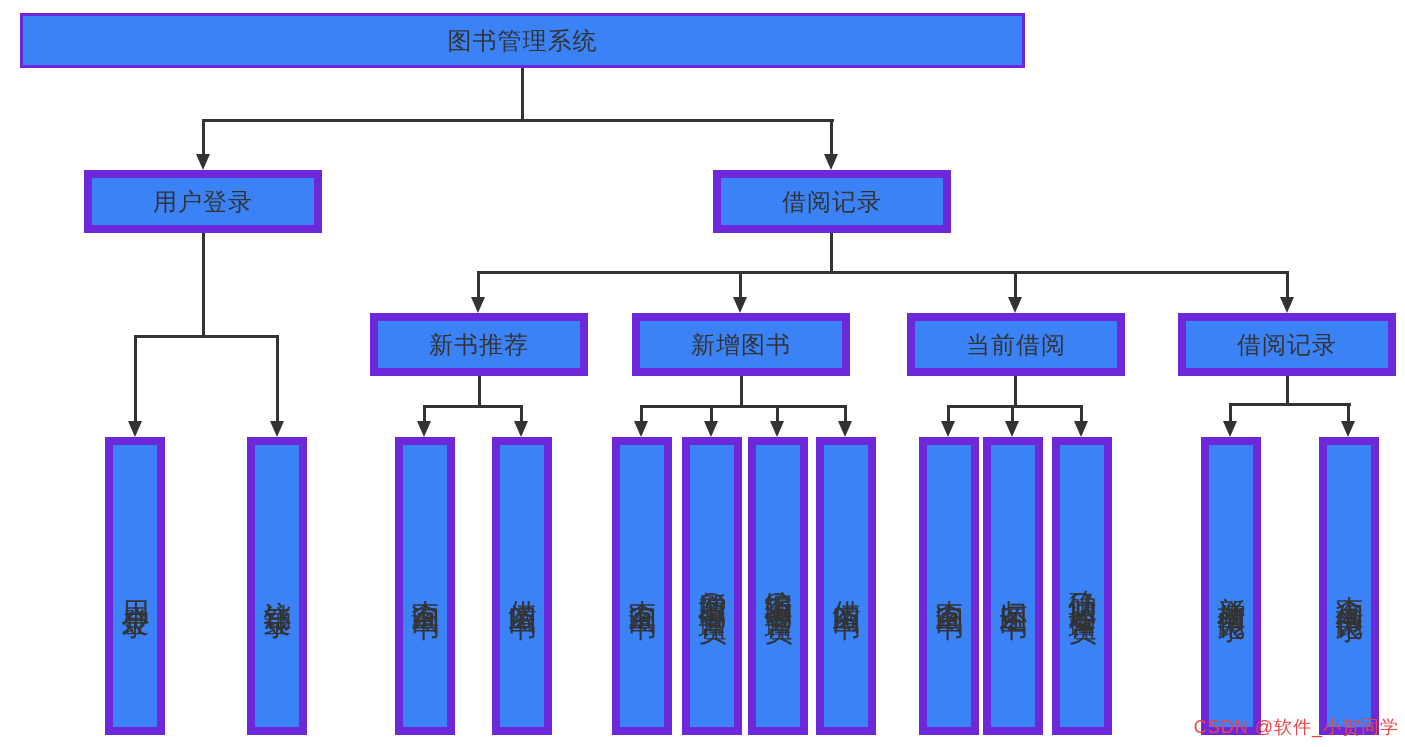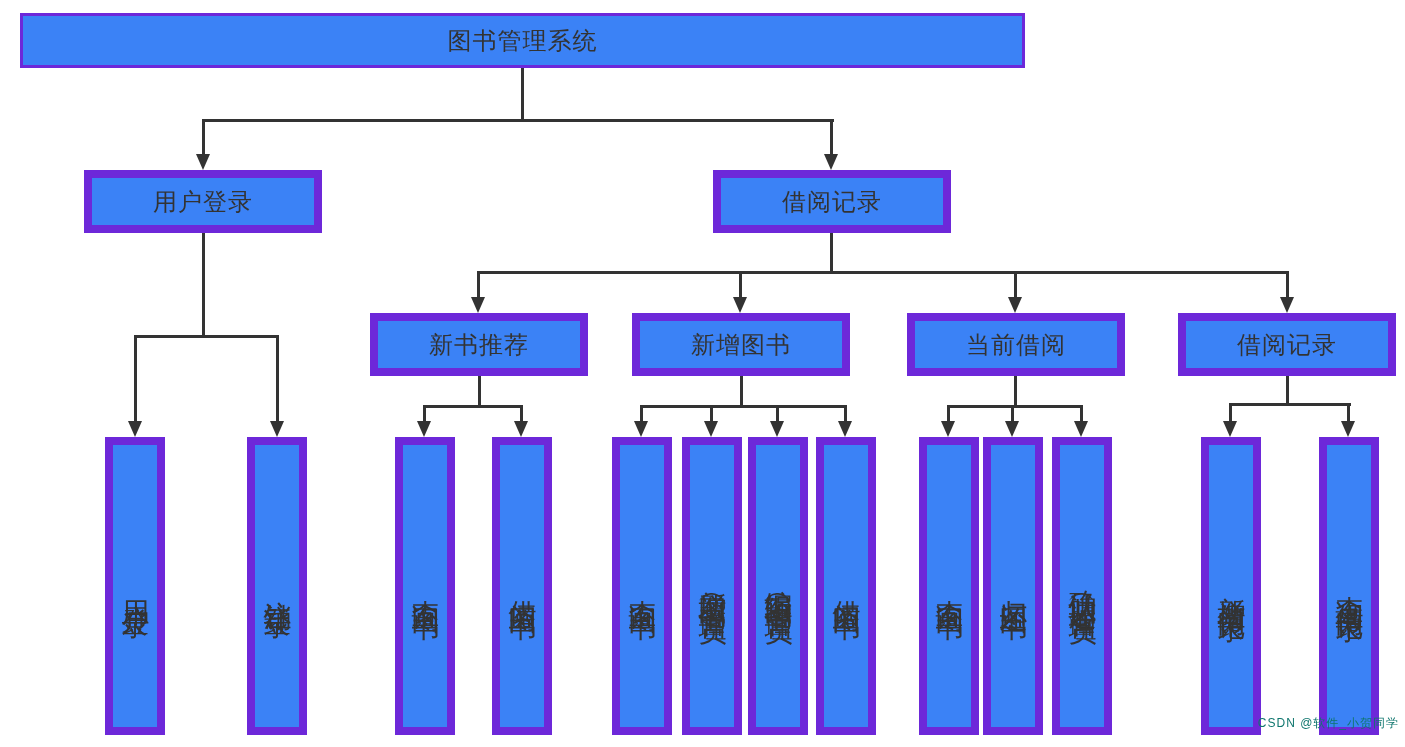--- a/index.html
+++ b/index.html
@@ -10,21 +10,21 @@
        display:flex;align-items:center;justify-content:center;color:#333}
   .hbox{font-size:24px;letter-spacing:1px;white-space:nowrap}
   .root{border-width:3px}
   .vbox{writing-mode:vertical-rl;text-orientation:mixed;font-size:28px;letter-spacing:4px}
 
   .vl{position:absolute;width:3px;background:#333}
   .hl{position:absolute;height:3px;background:#333}
   .ar{position:absolute;width:0;height:0;border-left:7px solid transparent;
       border-right:7px solid transparent;border-top:16px solid #333}
 
-  .watermark{position:absolute;color:#0f766e;font-size:12px;letter-spacing:1px;white-space:nowrap;z-index:5}
+  .watermark{position:absolute;color:#ef4444;font-size:18px;letter-spacing:1px;white-space:nowrap;z-index:5}
 
   
   #b-root{left:20px;top:13px;width:1005px;height:55px}
   #c0v{left:521px;top:68px;height:54px}
   #c0h{left:202px;top:119px;width:632px}
   #c0s0{left:202px;top:119px;height:37px}
   #c0s1{left:830px;top:119px;height:37px}
   #c0a0{left:196px;top:154px}
   #c0a1{left:824px;top:154px}
 

